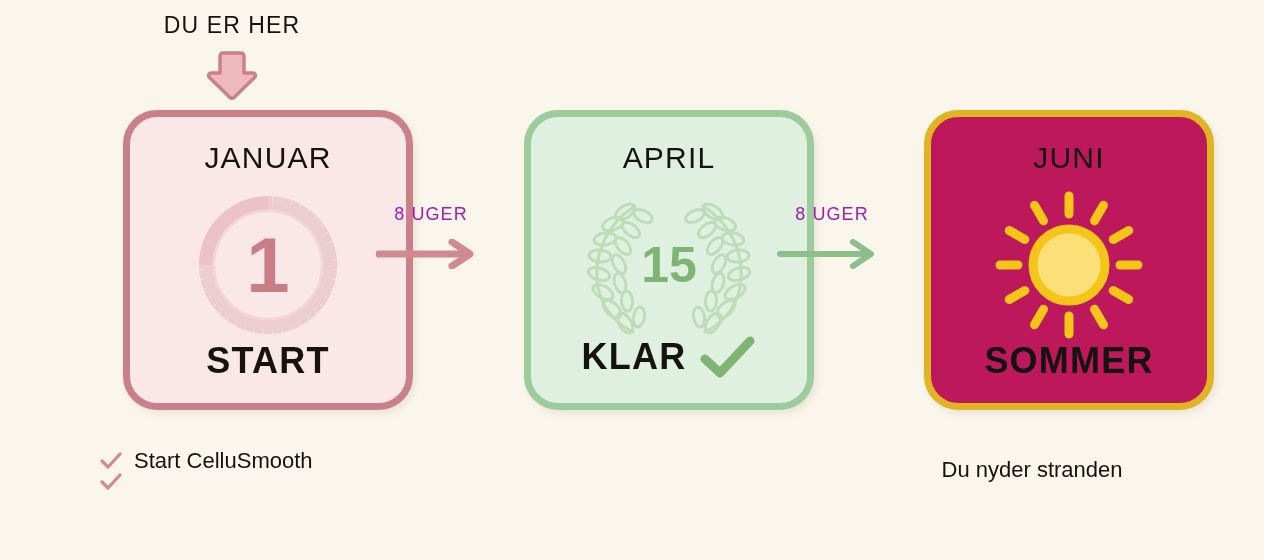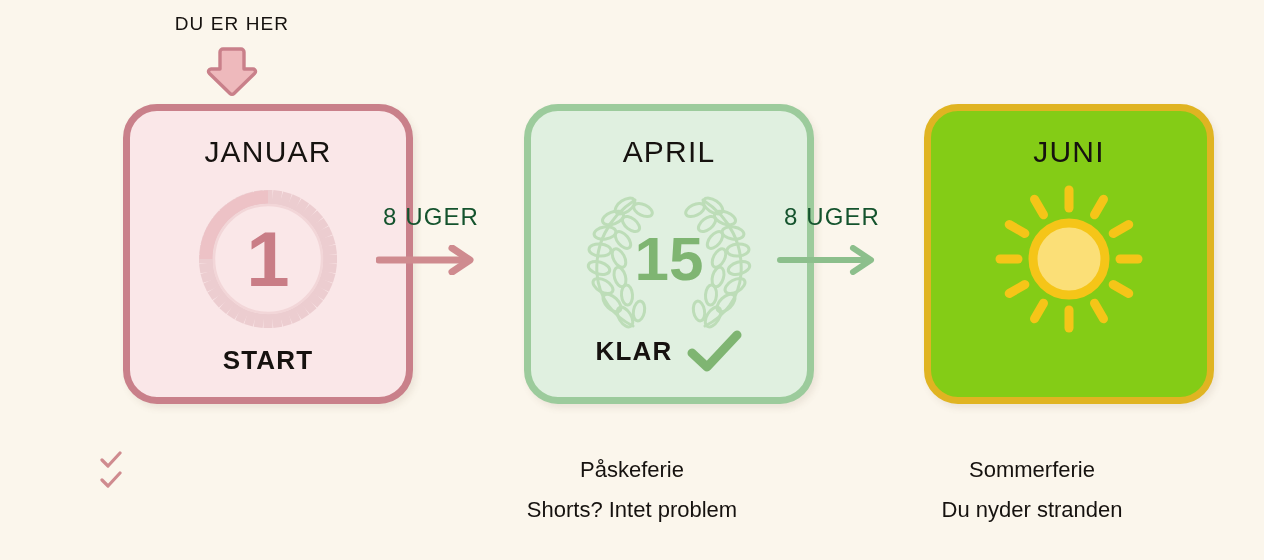--- a/index.html
+++ b/index.html
@@ -23,36 +23,36 @@
 
   
   .here-wrap {
     position: absolute;
     left: 140px;
     top: 14px;
     width: 184px;
     text-align: center;
   }
   .here-label {
-    font-size: 19px;
+    font-size: 23px;
     letter-spacing: 1.1px;
     color: #16120f;
     font-weight: 400;
     line-height: 1;
   }
   .here-arrow {
     margin-top: 12px;
     display: flex;
     justify-content: center;
   }
 
   
   .col {
     position: absolute;
-    top: 104px;
+    top: 110px;
     width: 344px;
     padding-left: 37px;
   }
   .col-1 { left: 86px; }
   .col-2 { left: 487px; text-align: right; }
   .col-3 { left: 887px; }
 
   .card {
     position: relative;
     width: 290px;
@@ -61,21 +61,21 @@
     border-style: solid;
     border-width: 7px;
     box-sizing: border-box;
     box-shadow: 3px 4px 7px rgba(120, 95, 70, 0.12);
     display: flex;
     flex-direction: column;
     align-items: center;
   }
   .card-1 { background: #fae7e8; border-color: #c9808a; }
   .card-2 { background: #e0f0e0; border-color: #9ccb9c; }
-  .card-3 { background: #84cc16; border-color: #e0b422; }
+  .card-3 { background: #be185d; border-color: #e0b422; }
 
   .month {
     margin-top: 26px;
     font-size: 30px;
     letter-spacing: 1.2px;
     color: #16120f;
     line-height: 1;
   }
 
   .art {
@@ -93,55 +93,55 @@
     position: absolute;
     left: 0;
     right: 0;
     bottom: 24px;
     display: flex;
     align-items: center;
     justify-content: center;
     gap: 14px;
   }
   .status-text {
-    font-size: 26px;
+    font-size: 36px;
     font-weight: bold;
     letter-spacing: 1.2px;
     color: #16120f;
     line-height: 1;
   }
 
   
   .dial-num {
     position: absolute;
     font-weight: bold;
     line-height: 1;
   }
   .num-1 {
     font-size: 78px;
     color: #c97d86;
   }
   .num-15 {
-    font-size: 62px;
+    font-size: 50px;
     color: #7fb572;
   }
 
   
   .connector {
     position: absolute;
     top: 205px;
     width: 110px;
     text-align: center;
   }
   .connector-1 { left: 376px; }
   .connector-2 { left: 777px; }
   .connector-label {
-    font-size: 24px;
+    font-size: 18px;
     letter-spacing: 1.1px;
-    color: #14532d;
+    color: #a21caf;
     line-height: 1;
     margin-bottom: 16px;
   }
 
   
   .caption {
     position: absolute;
     top: 450px;
     width: 290px;
   }
@@ -340,39 +340,38 @@
             <line x1="75" y1="6" x2="75" y2="24" transform="rotate(180 75 75)"></line>
             <line x1="75" y1="6" x2="75" y2="24" transform="rotate(210 75 75)"></line>
             <line x1="75" y1="6" x2="75" y2="24" transform="rotate(240 75 75)"></line>
             <line x1="75" y1="6" x2="75" y2="24" transform="rotate(270 75 75)"></line>
             <line x1="75" y1="6" x2="75" y2="24" transform="rotate(300 75 75)"></line>
             <line x1="75" y1="6" x2="75" y2="24" transform="rotate(330 75 75)"></line>
           </g>
         </svg>
       </div>
 
+      <div class="status">
+        <span class="status-text">SOMMER</span>
+      </div>
     </div>
   </div>
 
   <div class="caption caption-1">
     <div class="cap-line cap-bullet">
       <svg width="22" height="20" viewBox="0 0 22 20" aria-hidden="true">
         <polyline points="2,10 8,16 20,3" fill="none" stroke="#cf8b8f" stroke-width="3.2" stroke-linecap="round" stroke-linejoin="round"></polyline>
       </svg>
+      <span class="cap-txt">Start CelluSmooth</span>
     </div>
     <div class="cap-line cap-bullet">
       <svg width="22" height="20" viewBox="0 0 22 20" aria-hidden="true">
         <polyline points="2,10 8,16 20,3" fill="none" stroke="#cf8b8f" stroke-width="3.2" stroke-linecap="round" stroke-linejoin="round"></polyline>
       </svg>
     </div>
   </div>
 
-  <div class="caption caption-2">
-    <div class="cap-line cap-center">Påskeferie</div>
-    <div class="cap-line cap-center">Shorts? Intet problem</div>
-  </div>
 
   <div class="caption caption-3">
-    <div class="cap-line cap-center">Sommerferie</div>
     <div class="cap-line cap-center">Du nyder stranden</div>
   </div>
 
 </div>
 
 </body></html>

